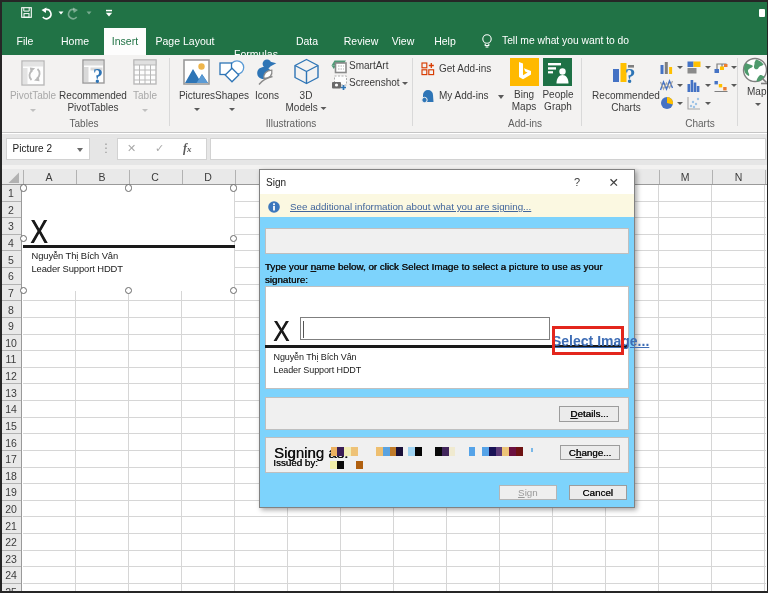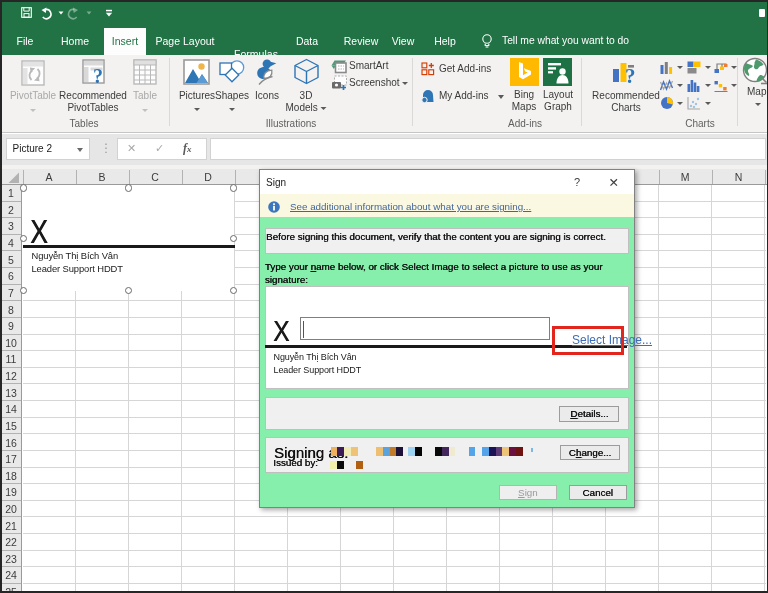--- a/index.html
+++ b/index.html
@@ -149,21 +149,21 @@
 <div style="position:absolute;left:524px;top:89px;transform:translateX(-50%);font-size:10px;color:#3b3b3b;font-weight:normal;white-space:nowrap;">Bing</div>
 <div style="position:absolute;left:524px;top:101px;transform:translateX(-50%);font-size:10px;color:#3b3b3b;font-weight:normal;white-space:nowrap;">Maps</div>
 <div style="left:543px;top:58px;width:29px;height:28px;background:#1e7145;"></div>
 <svg style="left:546px;top:61px;" width="24" height="23" viewBox="0 0 24 23">
 <rect x="2" y="2" width="13" height="2.4" fill="#fff"></rect>
 <rect x="2" y="6.2" width="8" height="2.4" fill="#fff"></rect>
 <rect x="2" y="10.2" width="5" height="2.2" fill="#fff"></rect>
 <circle cx="16.5" cy="10.5" r="3.2" fill="#fff"></circle>
 <path d="M10.5 22.5 c0 -5.5 2.6 -8.5 6 -8.5 c3.4 0 6 3 6 8.5 z" fill="#fff"></path>
 </svg>
-<div style="position:absolute;left:558px;top:89px;transform:translateX(-50%);font-size:10px;color:#3b3b3b;font-weight:normal;white-space:nowrap;">Layout</div>
+<div style="position:absolute;left:558px;top:89px;transform:translateX(-50%);font-size:10px;color:#3b3b3b;font-weight:normal;white-space:nowrap;">People</div>
 <div style="position:absolute;left:558px;top:101px;transform:translateX(-50%);font-size:10px;color:#3b3b3b;font-weight:normal;white-space:nowrap;">Graph</div>
 <svg style="left:612px;top:59px;" width="27" height="29" viewBox="0 0 27 29">
 <rect x="1" y="10" width="6" height="13" fill="#4472c4"></rect>
 <rect x="8.5" y="4" width="6" height="19" fill="#ffc000"></rect>
 <rect x="16" y="6" width="6" height="2.6" fill="#7f7f7f"></rect>
 <text x="13" y="24" font-family="Liberation Serif" font-size="21" font-weight="bold" fill="#2e75b6">?</text>
 </svg>
 <div style="position:absolute;left:626px;top:90px;transform:translateX(-50%);font-size:10px;color:#3b3b3b;font-weight:normal;white-space:nowrap;">Recommended</div>
 <div style="position:absolute;left:626px;top:102px;transform:translateX(-50%);font-size:10px;color:#3b3b3b;font-weight:normal;white-space:nowrap;">Charts</div>
 <svg style="left:660px;top:61px;" width="13" height="13" viewBox="0 0 13 13">
@@ -295,42 +295,41 @@
 <div style="position:absolute;left:31.5px;top:250.3px;font-size:9.4px;color:#1a1a1a;font-weight:normal;white-space:nowrap;letter-spacing:-0.1px;">Nguyễn Thị Bích Vân</div>
 <div style="position:absolute;left:31.5px;top:262.8px;font-size:9.4px;color:#1a1a1a;font-weight:normal;white-space:nowrap;letter-spacing:-0.1px;">Leader Support HDDT</div>
 <div style="left:19.7px;top:184.2px;width:7.6px;height:7.6px;background:#fff;border:1.2px solid #6a6a6a;border-radius:50%;"></div>
 <div style="left:124.7px;top:184.2px;width:7.6px;height:7.6px;background:#fff;border:1.2px solid #6a6a6a;border-radius:50%;"></div>
 <div style="left:229.7px;top:184.2px;width:7.6px;height:7.6px;background:#fff;border:1.2px solid #6a6a6a;border-radius:50%;"></div>
 <div style="left:19.7px;top:234.7px;width:7.6px;height:7.6px;background:#fff;border:1.2px solid #6a6a6a;border-radius:50%;"></div>
 <div style="left:229.7px;top:234.7px;width:7.6px;height:7.6px;background:#fff;border:1.2px solid #6a6a6a;border-radius:50%;"></div>
 <div style="left:19.7px;top:286.7px;width:7.6px;height:7.6px;background:#fff;border:1.2px solid #6a6a6a;border-radius:50%;"></div>
 <div style="left:124.7px;top:286.7px;width:7.6px;height:7.6px;background:#fff;border:1.2px solid #6a6a6a;border-radius:50%;"></div>
 <div style="left:229.7px;top:286.7px;width:7.6px;height:7.6px;background:#fff;border:1.2px solid #6a6a6a;border-radius:50%;"></div>
-<div id="dlg" style="left:259px;top:168.8px;width:375.5px;height:339px;background:#86efac;border:1px solid #828282;box-shadow:2px 2px 5px rgba(0,0,0,0.35);">
+<div id="dlg" style="left:259px;top:168.8px;width:375.5px;height:339px;background:#7dd3fc;border:1px solid #828282;box-shadow:2px 2px 5px rgba(0,0,0,0.35);">
 <div style="left:0;top:0;width:373.5px;height:24.2px;background:#fff;"></div>
 <div style="position:absolute;left:6px;top:7px;font-size:10px;color:#1a1a1a;font-weight:normal;white-space:nowrap;">Sign</div>
 <div style="position:absolute;left:314px;top:6.5px;font-size:11px;color:#404040;font-weight:normal;white-space:nowrap;">?</div>
 <div style="position:absolute;left:348.5px;top:5px;font-size:12.5px;color:#404040;font-weight:normal;white-space:nowrap;">✕</div>
 <div style="left:0;top:24.2px;width:373.5px;height:23.5px;background:#fbf8e1;"></div>
 <svg style="left:7.6px;top:31.5px;" width="12" height="12" viewBox="0 0 12 12">
       <circle cx="6" cy="6" r="5.8" fill="#3b77bc"></circle>
       <rect x="5.1" y="2.3" width="1.8" height="1.8" fill="#fff"></rect>
       <rect x="5.1" y="4.9" width="1.8" height="4.6" fill="#fff"></rect>
     </svg>
 <div style="position:absolute;left:30px;top:31.3px;font-size:9.8px;color:#1a1a1a;font-weight:normal;white-space:nowrap;"><span style="text-decoration:underline;color:#41659c;">See additional information about what you are signing...</span></div>
 <div style="left:4.5px;top:58.7px;width:364px;height:25.5px;background:#f0f0f0;border:1px solid #bfbfbf;"></div>
-<div style="position:absolute;left:6px;top:61px;font-size:9.8px;color:#111;font-weight:normal;white-space:nowrap;text-shadow:0.35px 0 0 #111;">Before signing this document, verify that the content you are signing is correct.</div>
 <div style="position:absolute;left:4.8px;top:91.5px;font-size:9.8px;color:#111;font-weight:normal;white-space:nowrap;text-shadow:0.35px 0 0 #111;">Type your <span style="text-decoration:underline;">n</span>ame below, or click Select Image to select a picture to use as your</div>
 <div style="position:absolute;left:4.8px;top:104.3px;font-size:9.8px;color:#111;font-weight:normal;white-space:nowrap;text-shadow:0.35px 0 0 #111;">signature:</div>
 <div style="left:4.5px;top:116.2px;width:364px;height:103.5px;background:#fff;border:1px solid #c0c0c0;"></div>
 <div style="position:absolute;left:12.7px;top:143.8px;font-size:30px;color:#1a1a1a;font-weight:normal;white-space:nowrap;transform:scaleX(0.82);transform-origin:0 0;text-shadow:0.5px 0 0 #1a1a1a;">X</div>
 <div style="left:40px;top:147.7px;width:249.5px;height:23px;background:#fff;border:1px solid #7f7f7f;"></div>
 <div style="left:42.5px;top:151.5px;width:1px;height:17px;background:#555;"></div>
 <div style="left:4.7px;top:175px;width:362.5px;height:3px;background:#1a1a1a;"></div>
-<div style="position:absolute;left:312px;top:163px;font-size:12px;color:#1a1a1a;font-weight:normal;white-space:nowrap;"><span style="text-decoration:underline;color:#3e6db5;">Select Image...</span></div>
+<div style="position:absolute;left:292px;top:163px;font-size:14px;color:#1a1a1a;font-weight:bold;white-space:nowrap;"><span style="text-decoration:underline;color:#3e6db5;">Select Image...</span></div>
 <div style="left:291.5px;top:156.2px;width:72.5px;height:29.5px;border:3px solid #e3261d;"></div>
 <div style="position:absolute;left:13.5px;top:182.3px;font-size:9px;color:#1a1a1a;font-weight:normal;white-space:nowrap;letter-spacing:-0.1px;">Nguyễn Thị Bích Vân</div>
 <div style="position:absolute;left:13.5px;top:195.4px;font-size:9px;color:#1a1a1a;font-weight:normal;white-space:nowrap;letter-spacing:-0.1px;">Leader Support HDDT</div>
 <div style="left:4.5px;top:227.1px;width:364px;height:33.4px;background:#f0f0f0;border:1px solid #bfbfbf;"></div>
 <div style="position:absolute;left:299.4px;top:236.4px;width:60px;height:16px;background:#ebebeb;border:1px solid #9c9c9c;font-size:9.8px;color:#111;text-align:center;line-height:14.5px;text-shadow:0.35px 0 0 #111;"><span style="text-decoration:underline;">D</span>etails...</div>
 <div style="left:4.5px;top:267.5px;width:364px;height:36.2px;background:#f0f0f0;border:1px solid #bfbfbf;"></div>
 <div style="position:absolute;left:14px;top:273.8px;font-size:15px;color:#111;font-weight:normal;white-space:nowrap;text-shadow:0.35px 0 0 #111;">Signing as:</div>
 <div style="position:absolute;left:13.2px;top:287px;font-size:9.8px;color:#111;font-weight:normal;white-space:nowrap;text-shadow:0.35px 0 0 #111;">Issued by:</div>
 <div style="position:absolute;left:300px;top:275.5px;width:60px;height:15px;background:#ebebeb;border:1px solid #9c9c9c;font-size:9.8px;color:#111;text-align:center;line-height:13.5px;text-shadow:0.35px 0 0 #111;">C<span style="text-decoration:underline;">h</span>ange...</div>
 <div style="left:70.5px;top:277.7px;width:6.8px;height:9px;background:#edb160;"></div>

